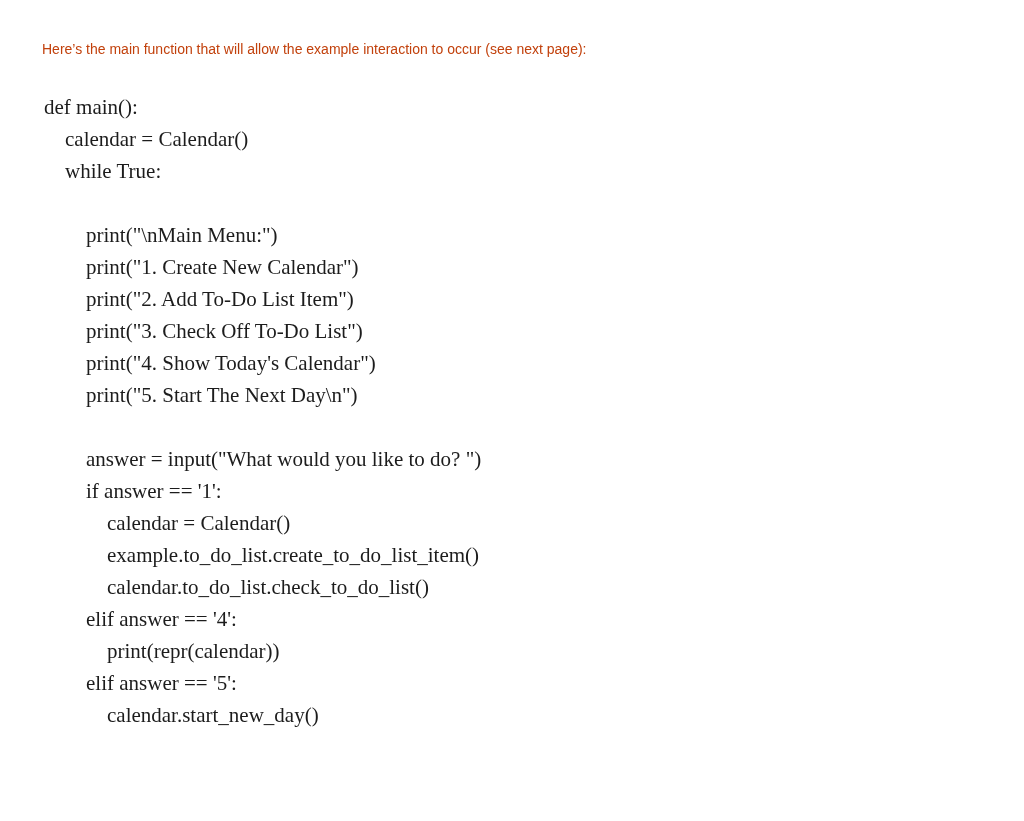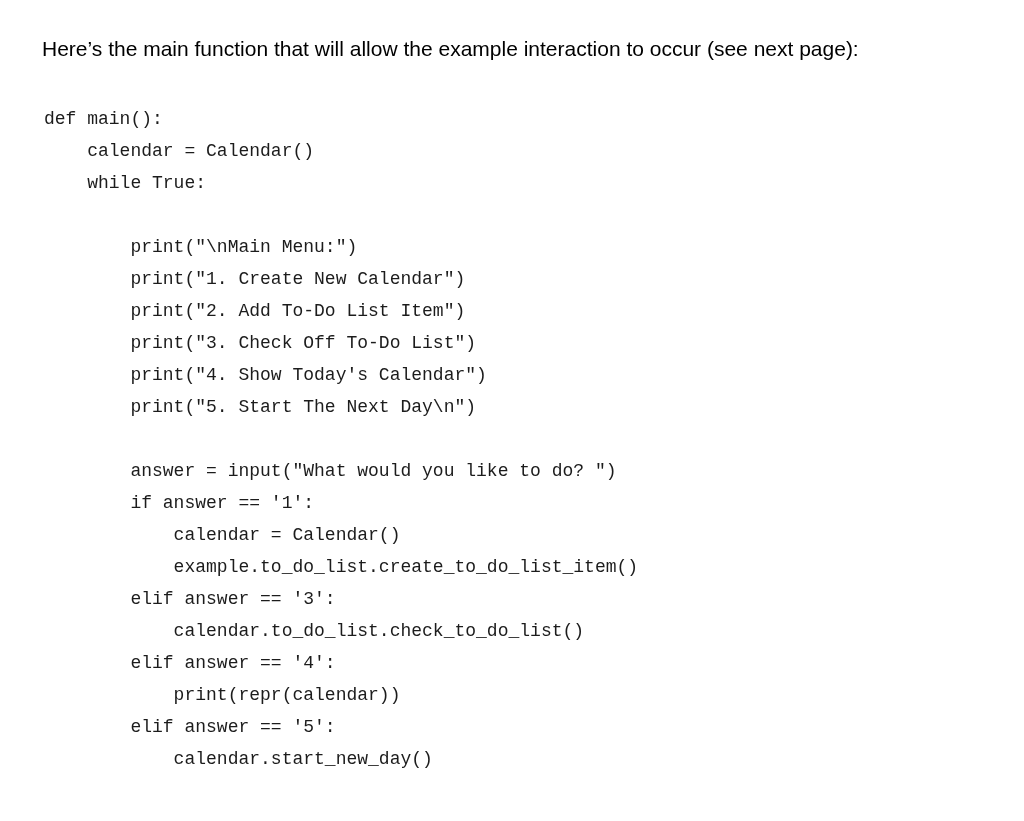--- a/index.html
+++ b/index.html
@@ -17,33 +17,32 @@
     width: 1024px;
     height: 821px;
     background: #ffffff;
   }
   .intro {
     position: absolute;
     left: 42px;
     top: 34px;
     margin: 0;
     font-family: "Liberation Sans", sans-serif;
-    font-size: 21px;
+    font-size: 14px;
     line-height: 30px;
-    color: #000000;
+    color: #c2410c;
     white-space: pre;
   }
   .code-block {
     position: absolute;
     left: 44px;
     top: 91px;
-    font-family: Liberation Mono, monospace;
-    font-size: 18px;
+    font-family: Liberation Serif, serif;
+    font-size: 21px;
     color: #1c1c1c;
-    margin-top: 12px;
   }
   .code-line {
     height: 32px;
     line-height: 32px;
     white-space: pre;
   }
 </style>
 </head>
 <body>
 
@@ -59,20 +58,19 @@
     <div class="code-line">        print("1. Create New Calendar")</div>
     <div class="code-line">        print("2. Add To-Do List Item")</div>
     <div class="code-line">        print("3. Check Off To-Do List")</div>
     <div class="code-line">        print("4. Show Today's Calendar")</div>
     <div class="code-line">        print("5. Start The Next Day\n")</div>
     <div class="code-line"></div>
     <div class="code-line">        answer = input("What would you like to do? ")</div>
     <div class="code-line">        if answer == '1':</div>
     <div class="code-line">            calendar = Calendar()</div>
     <div class="code-line">            example.to_do_list.create_to_do_list_item()</div>
-    <div class="code-line">        elif answer == '3':</div>
     <div class="code-line">            calendar.to_do_list.check_to_do_list()</div>
     <div class="code-line">        elif answer == '4':</div>
     <div class="code-line">            print(repr(calendar))</div>
     <div class="code-line">        elif answer == '5':</div>
     <div class="code-line">            calendar.start_new_day()</div>
   </div>
 </div>
 
 </body></html>

